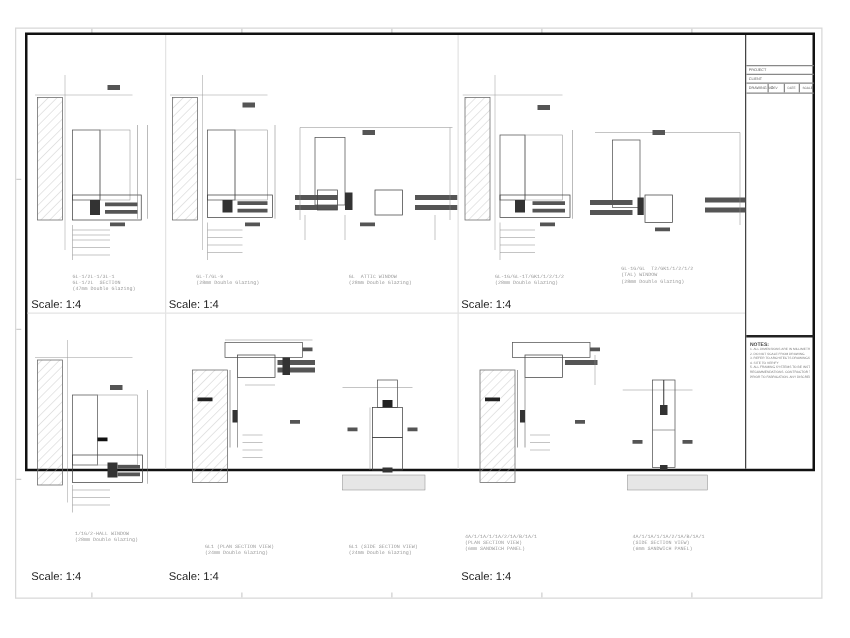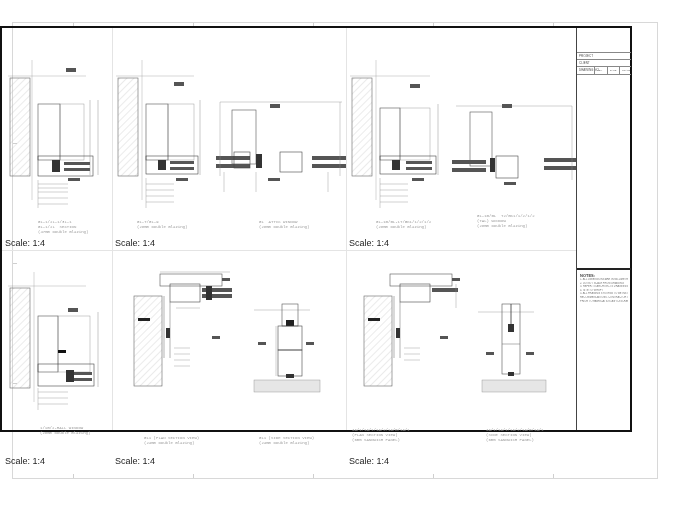--- a/index.html
+++ b/index.html
@@ -1,19 +1,19 @@
 <!DOCTYPE html>
 <html><head>
 <meta charset="utf-8">
 <style>
   html,body{margin:0;padding:0;background:#ffffff;}
   body{width:680px;height:510px;position:relative;overflow:hidden;font-family:"Liberation Sans",sans-serif;}
   .sheet-outer{position:absolute;left:12px;top:22px;width:644px;height:455px;border:1px solid #d8d8d8;}
   .tick{position:absolute;background:#cfcfcf;}
-  .sheet{position:absolute;left:0;top:26px;width:632px;height:406px;border:2px solid #111;box-sizing:border-box;}
+  .sheet{position:absolute;left:20px;top:26px;width:632px;height:351px;border:2px solid #111;box-sizing:border-box;}
   .vdiv{position:absolute;top:0;bottom:0;width:0;border-left:1px solid #e4e4e4;}
   .hdiv{position:absolute;left:0;height:0;border-top:1px solid #e4e4e4;}
   .tb{position:absolute;left:574px;top:0;width:54px;height:100%;border-left:1px solid #444;}
   .tb-row{position:absolute;left:0;right:0;height:7px;border-top:1px solid #888;font-size:3px;color:#555;padding-left:2px;line-height:7px;}
   .tb-cell{position:absolute;top:0;height:7px;border-left:1px solid #888;font-size:2.5px;color:#666;padding-left:2px;line-height:7px;}
   .notes{position:absolute;left:0;right:0;top:240px;border-top:2px solid #222;padding:3px 3px;}
   .notes-title{font-size:4px;color:#444;font-weight:bold;}
   .notes-line{font-size:2.6px;color:#777;line-height:3.6px;white-space:nowrap;overflow:hidden;}
   .scale{position:absolute;font-size:9px;color:#222;}
   .caption{position:absolute;font-family:"Liberation Mono",monospace;font-size:4px;line-height:5px;color:#9a9a9a;white-space:pre;}

